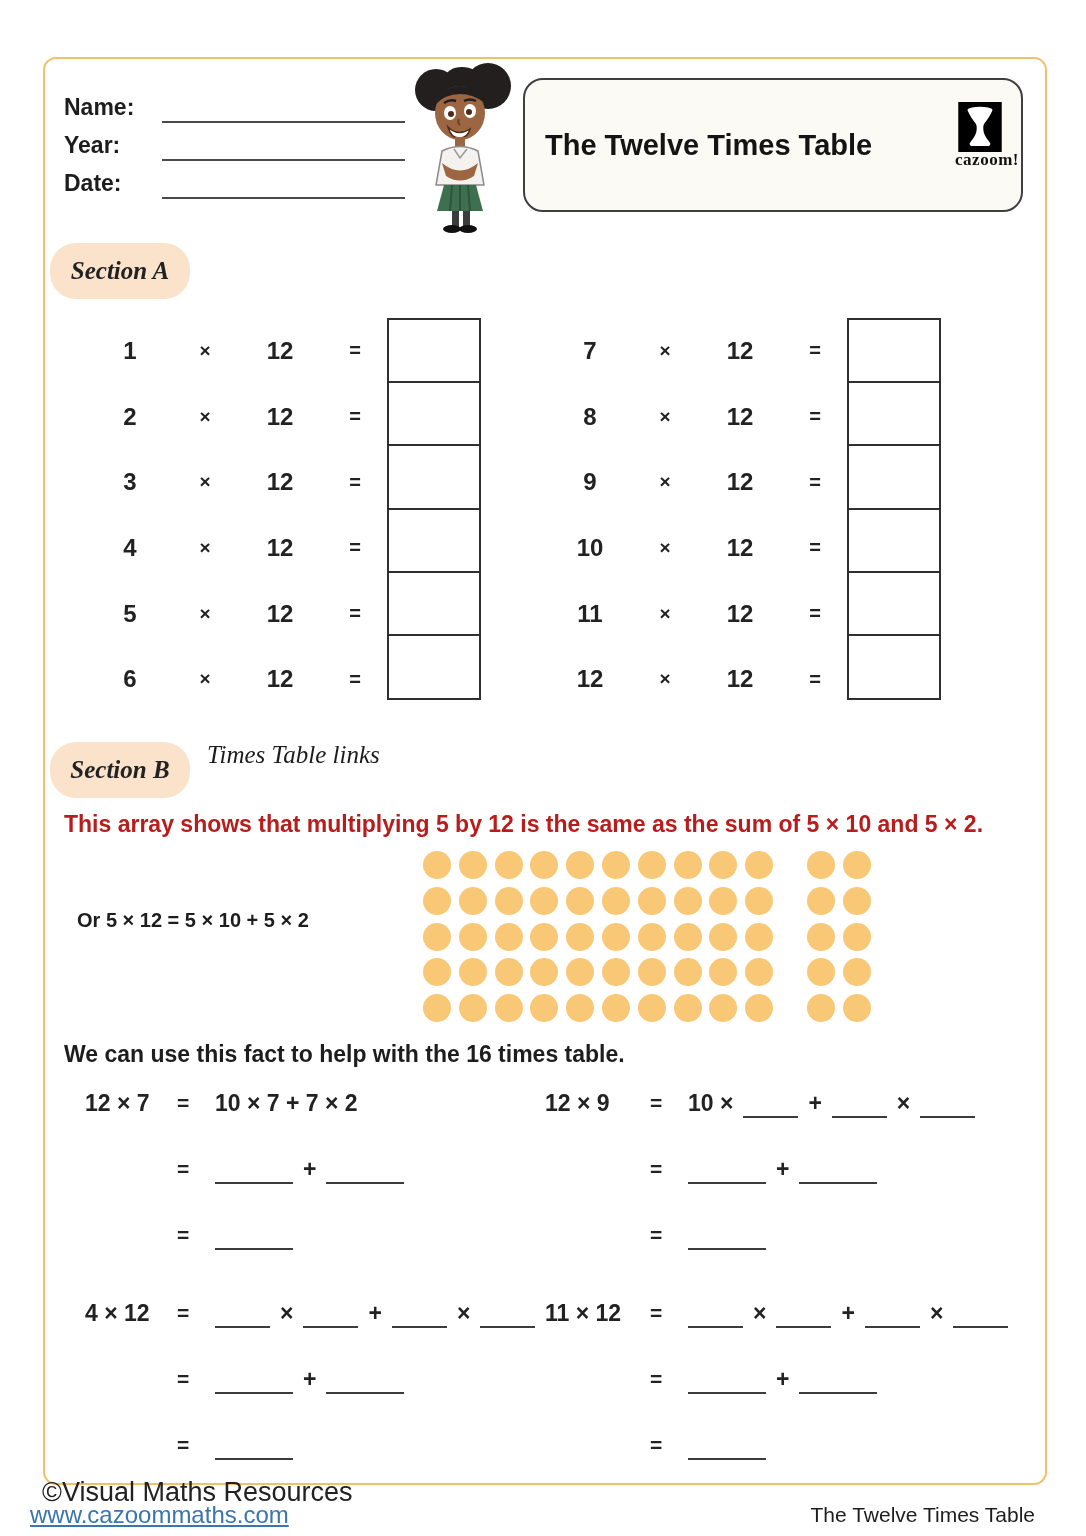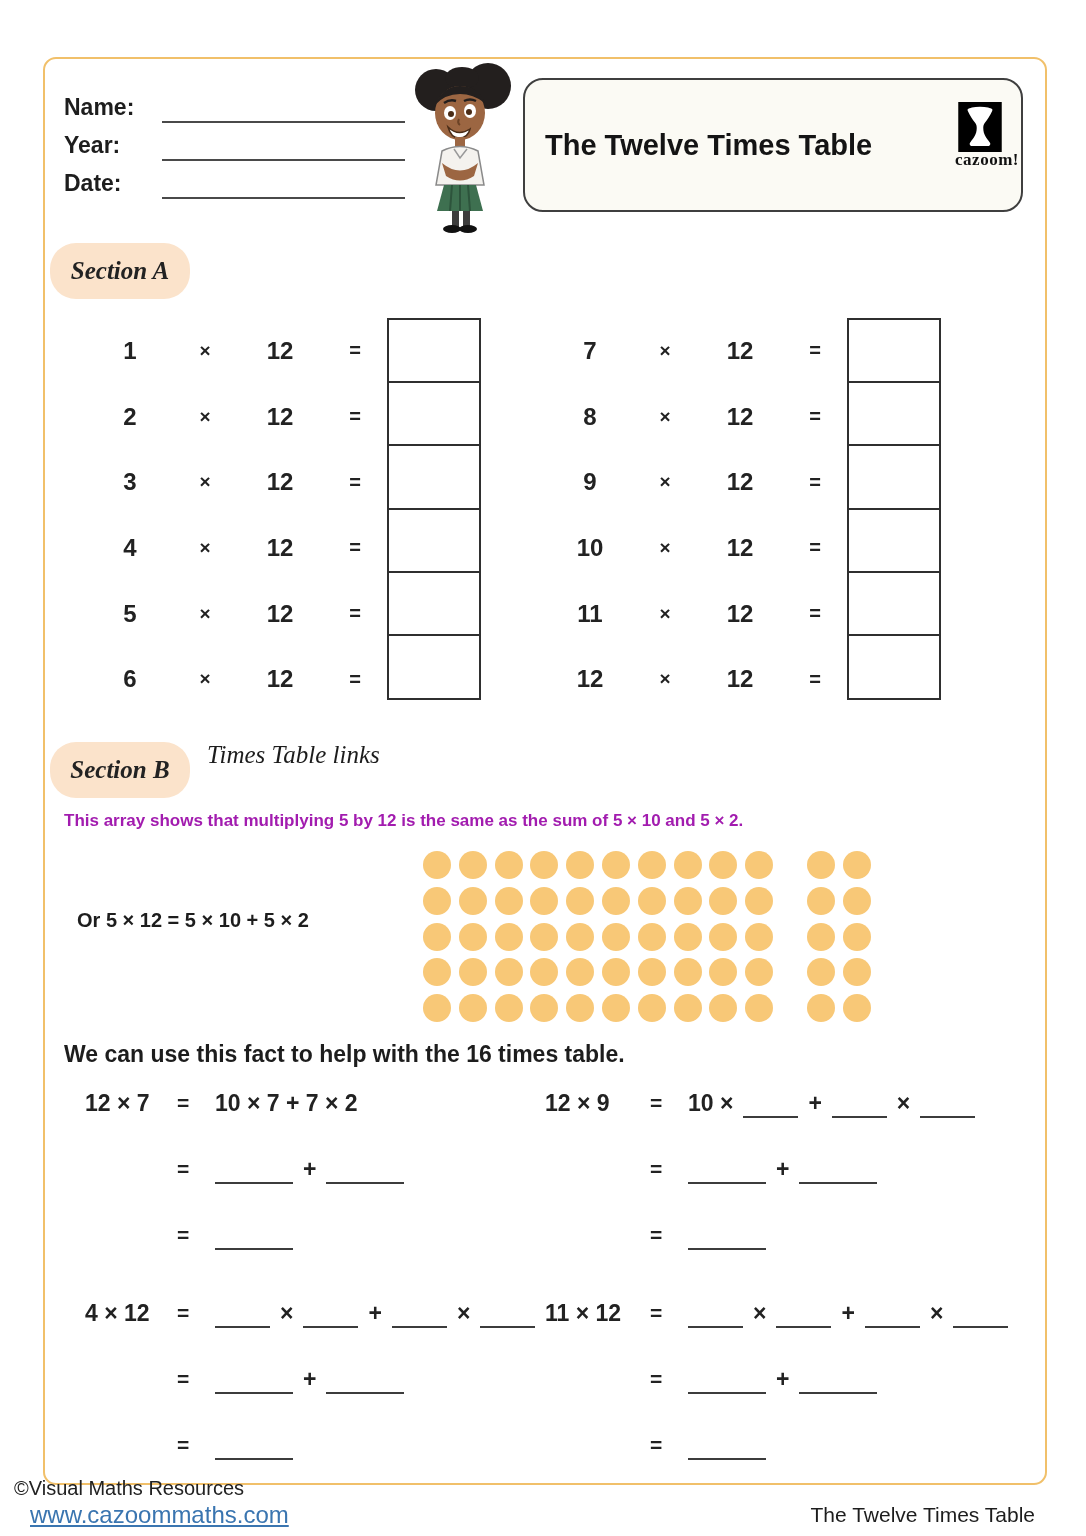--- a/index.html
+++ b/index.html
@@ -65,21 +65,21 @@
   .tt-rows{position:absolute;left:0;top:0;}
   .tt-row{height:65.7px;display:flex;align-items:center;font-weight:bold;}
   .tt-a{width:90px;text-align:center;font-size:24px;}
   .tt-op{width:60px;text-align:center;font-size:19px;}
   .tt-b{width:90px;text-align:center;font-size:24px;}
   .tt-eq{width:60px;text-align:center;font-size:20px;}
   .tt-boxes{position:absolute;left:302px;top:0;width:94px;}
   .tt-box{width:94px;height:65.7px;border:2.5px solid #2f2f2f;background:#fff;box-sizing:border-box;}
   .tt-box + .tt-box{margin-top:-2.5px;}
   
-  .array-intro{position:absolute;left:19px;top:752px;font-size:17px;font-weight:bold;color:#a21caf;}
+  .array-intro{position:absolute;left:19px;top:752px;font-size:23px;font-weight:bold;color:#b91c1c;}
   .or-eq{position:absolute;left:32px;top:850px;font-size:20px;font-weight:bold;color:#1d1d1d;}
   .dots{position:absolute;top:792px;display:grid;grid-auto-rows:var(--dot-pitch);}
   .dots-main{left:378px;}
   .dots-extra{left:762px;}
   .dot{width:28px;height:28px;border-radius:50%;background:var(--dot-color);}
   .fact-text{position:absolute;left:19px;top:982px;font-size:23px;font-weight:bold;color:#1d1d1d;}
   
   .problem{position:absolute;width:470px;}
   .problem-p0{left:40px;top:1011px;}
   .problem-p1{left:500px;top:1011px;}
@@ -87,21 +87,21 @@
   .problem-p3{left:500px;top:1221px;}
   .prob-row{display:flex;align-items:center;height:66px;}
   .prob-lhs{width:92px;font-size:23px;font-weight:bold;white-space:nowrap;}
   .problem-r .prob-lhs{width:105px;}
   .prob-eq{width:38px;font-size:21px;font-weight:bold;}
   .prob-content{display:flex;align-items:center;gap:10px;font-size:23px;font-weight:bold;white-space:nowrap;}
   .blank{display:inline-block;border-bottom:2.5px solid #3c3c3c;height:10px;transform:translateY(9px);}
   .blank-s{width:55px;}
   .blank-l{width:78px;}
   
-  .footer-copy{position:absolute;left:14px;top:1477px;font-size:20px;color:#222;}
+  .footer-copy{position:absolute;left:42px;top:1477px;font-size:27px;color:#222;}
   .footer-link{position:absolute;left:30px;top:1501px;font-size:24px;color:var(--link-color);text-decoration:underline;cursor:pointer;}
   .footer-right{position:absolute;right:51px;top:1503px;font-size:21px;color:#1d1d1d;}
 </style>
 </head>
 <body>
 
 <div class="sheet">
 
   <div class="fields">
     <div class="field-row">

